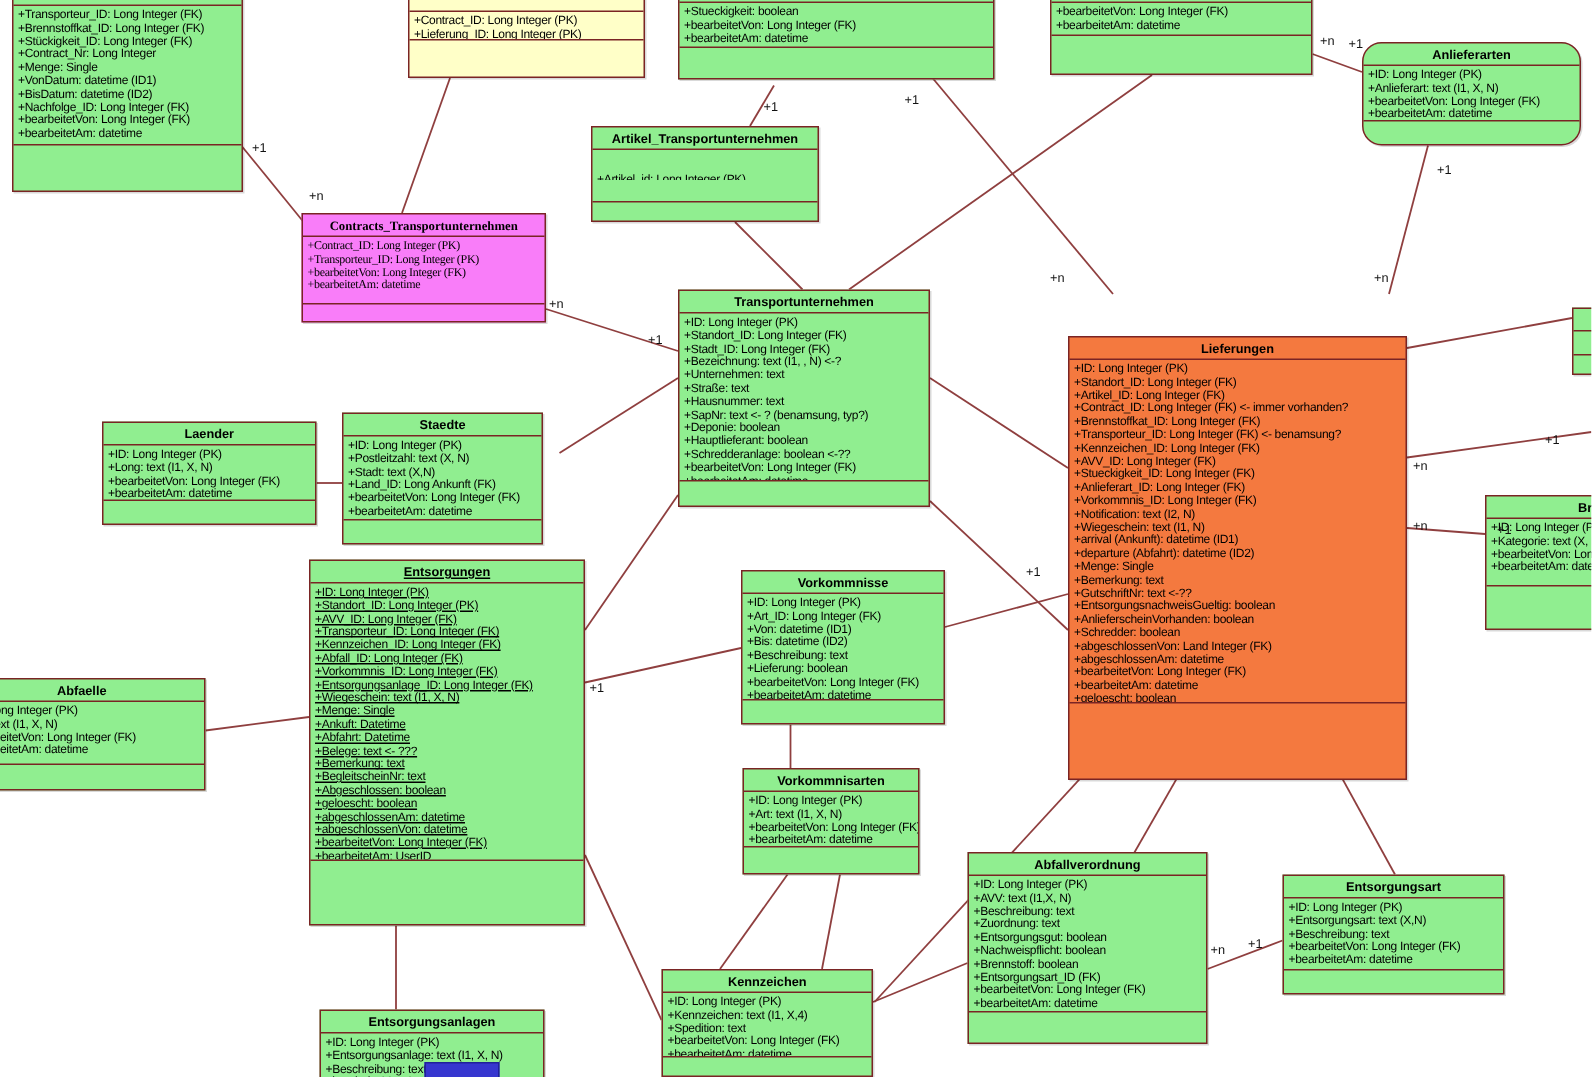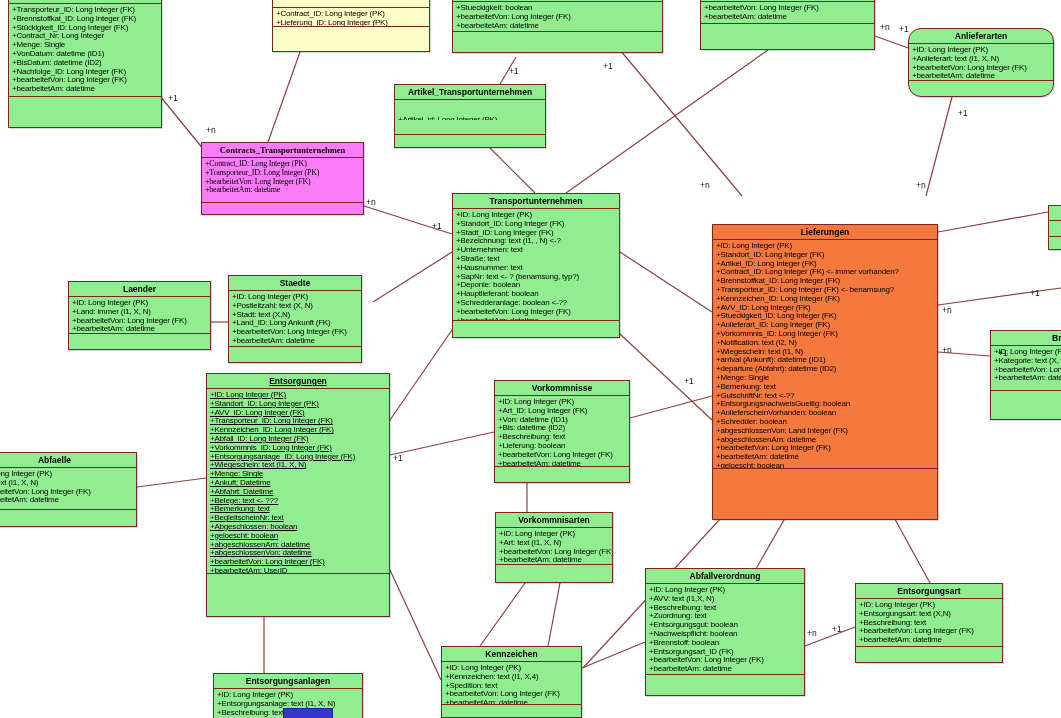--- a/index.html
+++ b/index.html
@@ -173,21 +173,21 @@
         <div class="e-row">+bearbeitetVon: Long Integer (FK)</div>
         <div class="e-row">+bearbeitetAm: datetime</div>
         <div class="e-row">+geloescht: boolean</div>
       </div>
       <div class="e-bottom" style="height: 50px;"></div>
     </div>
     <div class="entity green" style="left: 68px; top: 281px; width: 143px; height: 69px;">
       <div class="e-title">Laender</div>
       <div class="e-fields">
         <div class="e-row">+ID: Long Integer (PK)</div>
-        <div class="e-row">+Land: immer (I1, X, N)</div>
+        <div class="e-row">+Long: text (I1, X, N)</div>
         <div class="e-row">+bearbeitetVon: Long Integer (FK)</div>
         <div class="e-row">+bearbeitetAm: datetime</div>
       </div>
       <div class="e-bottom" style="height: 15px;"></div>
     </div>
     <div class="entity green" style="left: 228px; top: 275px; width: 134px; height: 88px;">
       <div class="e-title">Staedte</div>
       <div class="e-fields">
         <div class="e-row">+ID: Long Integer (PK)</div>
         <div class="e-row">+Postleitzahl: text (X, N)</div>

